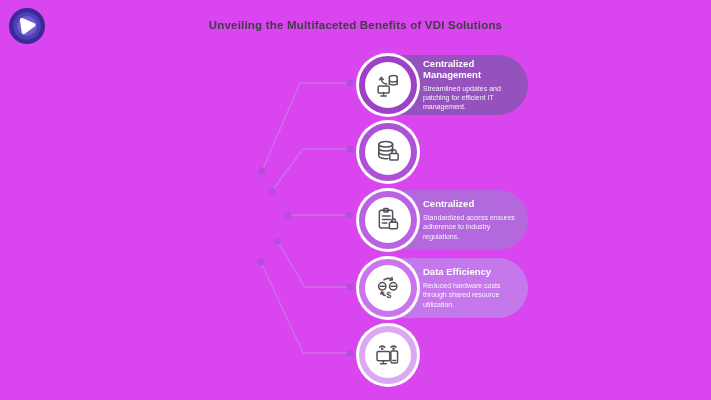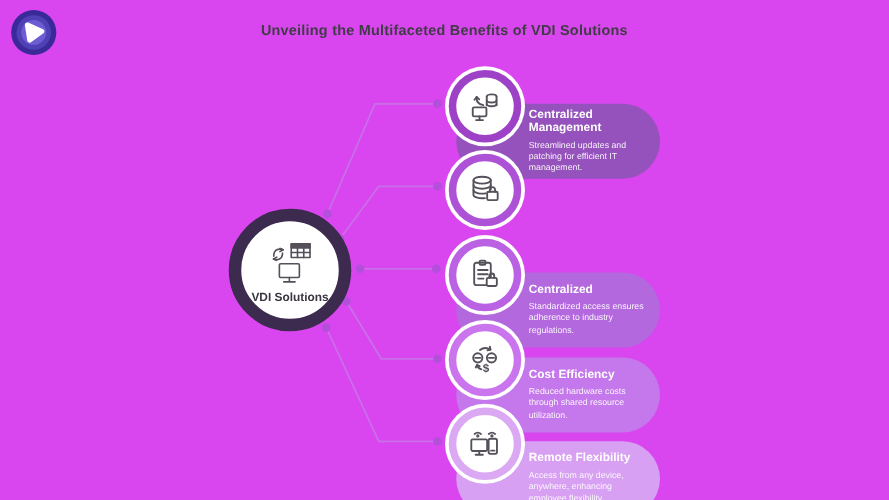--- a/index.html
+++ b/index.html
@@ -15,21 +15,21 @@
   .connectors polyline{fill:none;stroke-width:1.4px;}
 
   .center-node{position:absolute;left:183px;top:167px;width:98px;height:98px;z-index:3;
     box-sizing:border-box;border:10px solid #3d2a4f;border-radius:50%;background:#fff;
     display:flex;flex-direction:column;align-items:center;justify-content:center;}
   .center-node .center-icon{margin-top:2px;}
   .center-label{font-size:9.5px;font-weight:bold;color:#3a3540;margin-top:2px;white-space:nowrap;}
 
   .pill{position:absolute;left:365px;width:163px;height:60px;border-radius:30px;z-index:2;
     box-sizing:border-box;display:flex;flex-direction:column;justify-content:center;
-    padding:6px 12px 6px 58px;margin-top:28px;}
+    padding:6px 12px 6px 58px;}
   .pill-title{font-size:9.5px;font-weight:bold;color:#ffffff;line-height:1.15;margin-bottom:3px;}
   .pill-desc{font-size:7px;color:rgba(255,255,255,0.92);line-height:1.3;}
 
   .icon-circle{position:absolute;left:359px;width:58px;height:58px;z-index:3;
     box-sizing:border-box;border-radius:50%;border:6px solid #999;background:#fff;
     box-shadow:0 0 0 3px #ffffff;display:flex;align-items:center;justify-content:center;}
 
   .licon{stroke:#55505a;stroke-width:1.3;fill:none;stroke-linecap:round;stroke-linejoin:round;}
 </style>
 </head>
@@ -59,56 +59,32 @@
       <circle cx="350" cy="149" r="3.5" style="fill: rgb(180, 79, 219);"></circle>
       <circle cx="288" cy="215" r="3.5" style="fill: rgb(180, 79, 219);"></circle>
       <circle cx="349" cy="215" r="3.5" style="fill: rgb(180, 79, 219);"></circle>
       <circle cx="277" cy="241" r="3.5" style="fill: rgb(180, 79, 219);"></circle>
       <circle cx="350" cy="287" r="3.5" style="fill: rgb(180, 79, 219);"></circle>
       <circle cx="261" cy="262" r="3.5" style="fill: rgb(180, 79, 219);"></circle>
       <circle cx="350" cy="353" r="3.5" style="fill: rgb(180, 79, 219);"></circle>
     </g>
   </svg>
 
-  <div class="center-node" style="border-color: rgb(61, 42, 79);">
-    <svg class="center-icon" width="44" height="40" viewBox="0 0 44 40">
-      <g class="licon">
-        <path d="M9 14 C9 8.5 13 7.5 16.5 8.8"></path>
-        <path d="M16.5 8.8 l-2.4 -1.1 m2.4 1.1 l-2.6 1.5"></path>
-        <path d="M16 11.5 C16 16.5 12 17.5 8.8 16.2"></path>
-        <path d="M8.8 16.2 l2.4 1.1 m-2.4 -1.1 l2.6 -1.5"></path>
-        <rect x="23" y="4" width="15" height="11"></rect>
-        <line x1="23" y1="7.2" x2="38" y2="7.2"></line>
-        <line x1="23" y1="11" x2="38" y2="11"></line>
-        <line x1="28" y1="4" x2="28" y2="15"></line>
-        <line x1="33" y1="4" x2="33" y2="15"></line>
-        <rect x="23" y="4" width="15" height="3.2" fill="#55505a"></rect>
-        <rect x="13.5" y="20" width="16" height="11" rx="1"></rect>
-        <line x1="21.5" y1="31" x2="21.5" y2="34"></line>
-        <line x1="17" y1="34.5" x2="26" y2="34.5"></line>
-      </g>
-    </svg>
-    <div class="center-label">VDI Solutions</div>
-  </div>
 
   <div class="pill" style="top: 55px; background: rgb(149, 82, 188);">
     <div class="pill-title">Centralized Management</div>
     <div class="pill-desc">Streamlined updates and patching for efficient IT management.</div>
   </div>
   <div class="pill" style="top: 190px; background: rgb(179, 104, 222);">
     <div class="pill-title">Centralized</div>
     <div class="pill-desc">Standardized access ensures adherence to industry regulations.</div>
   </div>
   <div class="pill" style="top: 258px; background: rgb(196, 120, 235);">
-    <div class="pill-title">Cost Efficiency</div>
+    <div class="pill-title">Data Efficiency</div>
     <div class="pill-desc">Reduced hardware costs through shared resource utilization.</div>
-  </div>
-  <div class="pill" style="top: 325px; background: rgb(215, 160, 242);">
-    <div class="pill-title">Remote Flexibility</div>
-    <div class="pill-desc">Access from any device, anywhere, enhancing employee flexibility.</div>
   </div>
 
   <div class="icon-circle" style="top: 56px; border-color: rgb(157, 66, 198);">
     <svg width="30" height="30" viewBox="0 0 26 26">
         <g class="licon">
       <path d="M14.2 6.3 a3.4 1.5 0 0 1 6.8 0"></path>
       <path d="M14.2 6.3 v6 m6.8 -6 v6"></path>
       <path d="M14.2 8.9 a3.4 1.5 0 0 0 6.8 0"></path>
       <path d="M14.2 11.5 a3.4 1.5 0 0 0 6.8 0"></path>
       <path d="M11.8 12.2 Q6.8 11.5 7.2 6.6"></path>

